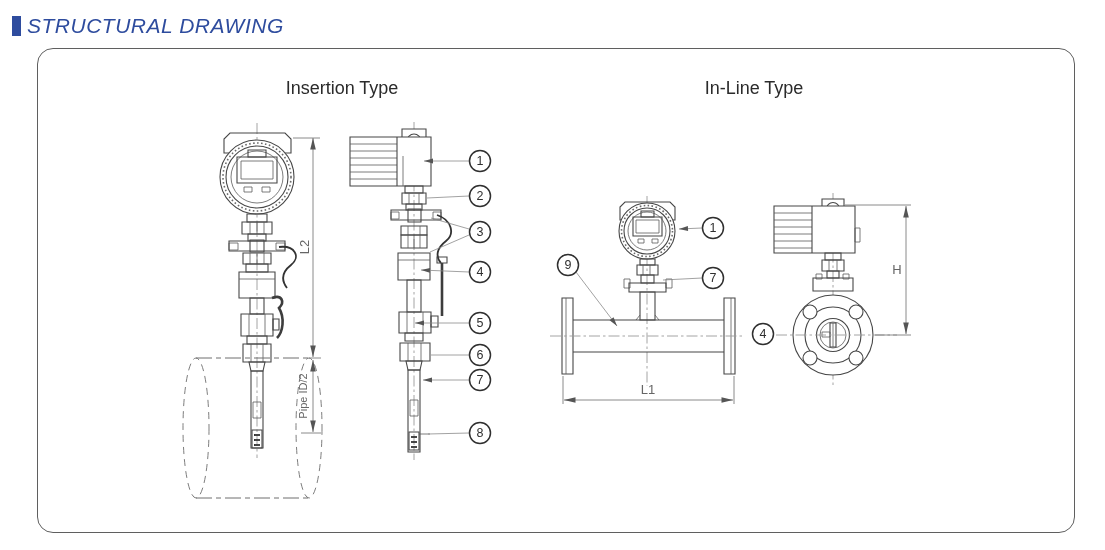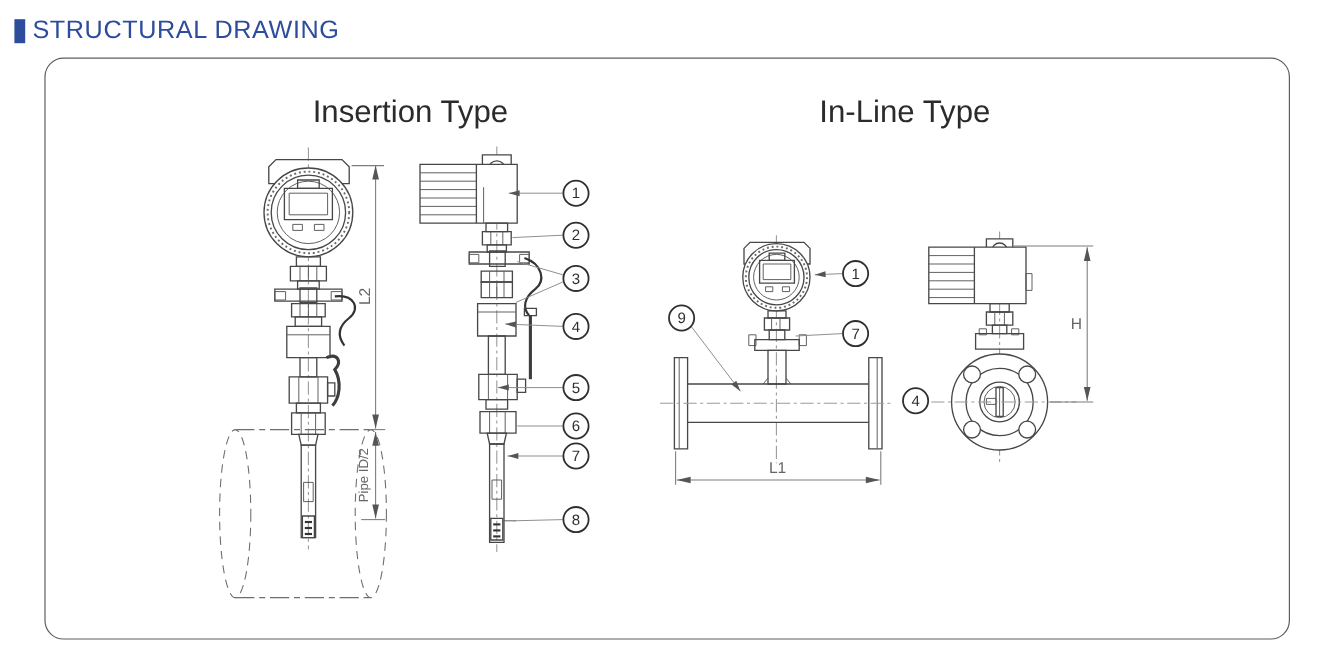--- a/index.html
+++ b/index.html
@@ -1,21 +1,21 @@
 <!DOCTYPE html>
 <html><head>
 <meta charset="utf-8">
 <style>
   html,body{margin:0;padding:0;background:#ffffff;}
   body{width:1105px;height:550px;position:relative;font-family:"Liberation Sans","DejaVu Sans",sans-serif;overflow:hidden;}
   .hdr{position:absolute;left:12px;top:14px;display:flex;align-items:center;}
   .hdr .bullet{width:9px;height:20px;background:#2e4c9e;margin-right:6px;}
-  .hdr .title{font-size:21px;letter-spacing:0.5px;color:#2e4c9e;font-weight:500;}
+  .hdr .title{font-size:21px;letter-spacing:0.5px;color:#2e4c9e;font-weight:500;font-style:italic;}
   .panel{position:absolute;left:37px;top:48px;width:1036px;height:483px;border:1.6px solid #5f5f5f;border-radius:16px;background:#fff;}
-  .fig-title{position:absolute;top:78px;font-size:26px;color:#2b2b2b;white-space:nowrap;transform:translateX(-50%);}
+  .fig-title{position:absolute;top:78px;font-size:18px;color:#2b2b2b;white-space:nowrap;transform:translateX(-50%);}
   #t-insertion{left:342px;}
   #t-inline{left:712px;margin-left:42px;}
   svg{position:absolute;left:0;top:0;}
   svg *{vector-effect:non-scaling-stroke;}
   .ln{stroke:#474747;stroke-width:1.1;fill:none;}
   .lnthin{stroke:#5a5a5a;stroke-width:0.8;fill:none;}
   .lnw{stroke:#474747;stroke-width:1.1;fill:#ffffff;}
   .cl{stroke:#9a9a9a;stroke-width:0.9;fill:none;stroke-dasharray:11 3 2.5 3;}
   .ph{stroke:#6e6e6e;stroke-width:1;fill:none;stroke-dasharray:16 4 5 4;}
   .phe{stroke:#6e6e6e;stroke-width:0.9;fill:none;stroke-dasharray:7 5;}

